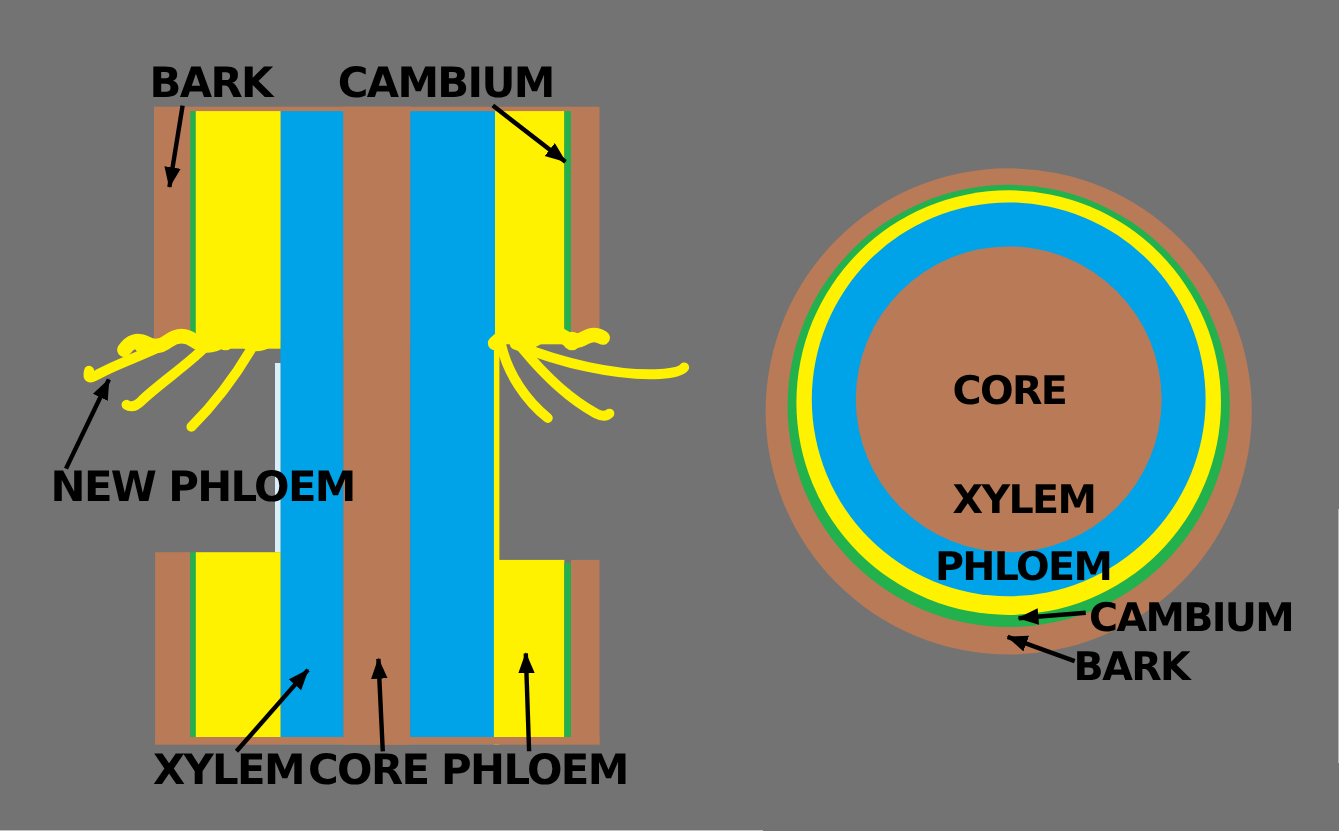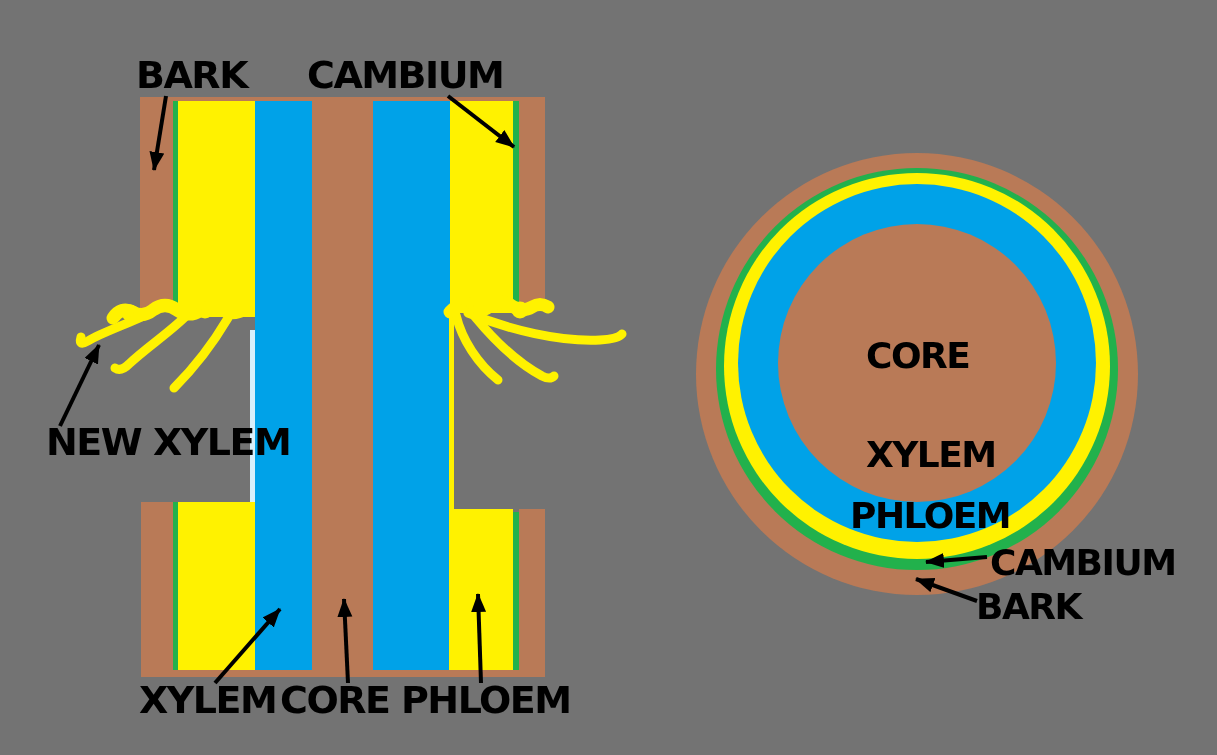--- a/index.html
+++ b/index.html
@@ -77,21 +77,21 @@
     <circle cx="917" cy="366" r="193" class="f-yellow"></circle>
     <circle cx="917" cy="363" r="179" class="f-blue"></circle>
     <circle cx="917" cy="363" r="139" class="f-brown"></circle>
 
     <line class="arrow" x1="987" y1="557" x2="926" y2="562" marker-end="url(#ah)"></line>
     <line class="arrow" x1="977" y1="601" x2="916" y2="579" marker-end="url(#ah)"></line>
   </svg>
 
   <div class="lbl" style="left:136px;top:56px;">BARK</div>
   <div class="lbl" style="left:307px;top:56px;">CAMBIUM</div>
-  <div class="lbl" style="left:46px;top:423px;">NEW XYLEM</div>
+  <div class="lbl" style="left:46px;top:423px;">NEW PHLOEM</div>
   <div class="lbl" style="left:139px;top:681px;">XYLEM</div>
   <div class="lbl" style="left:280px;top:681px;">CORE</div>
   <div class="lbl" style="left:401px;top:681px;">PHLOEM</div>
 
   <div class="lbl lbl-sm" style="left:866px;top:338px;">CORE</div>
   <div class="lbl lbl-sm" style="left:866px;top:437px;">XYLEM</div>
   <div class="lbl lbl-sm" style="left:850px;top:498px;">PHLOEM</div>
   <div class="lbl lbl-sm" style="left:990px;top:545px;">CAMBIUM</div>
   <div class="lbl lbl-sm" style="left:976px;top:589px;">BARK</div>
 

